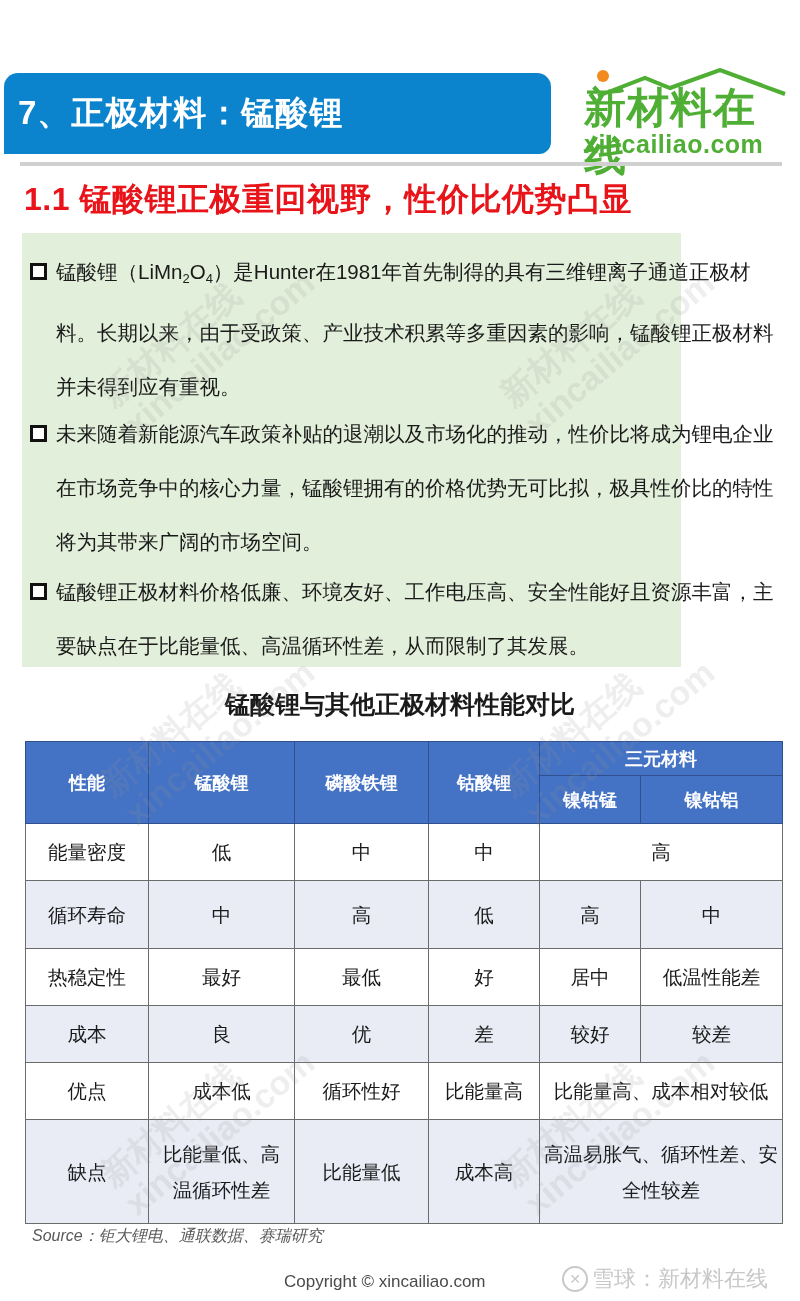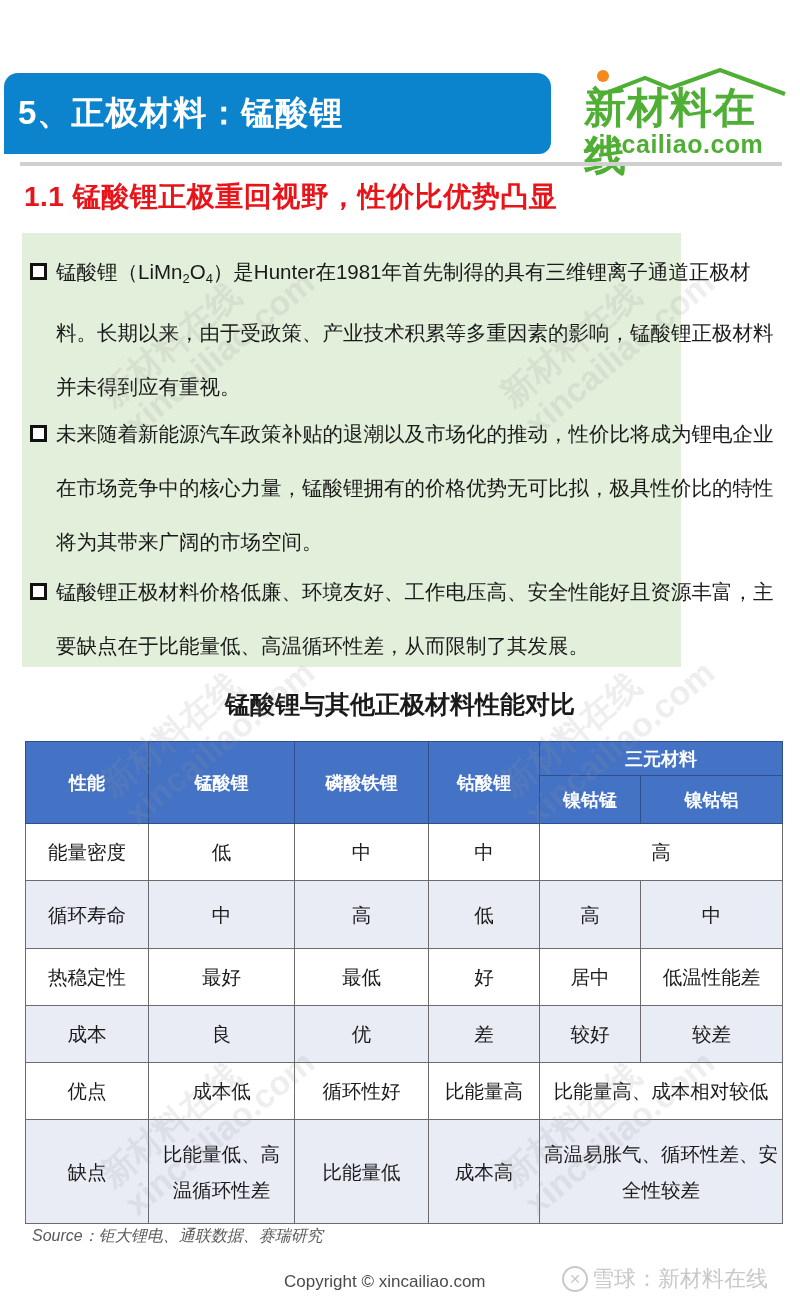--- a/index.html
+++ b/index.html
@@ -23,21 +23,21 @@
   }
   .logo .logo-en {
     position: absolute; left: 4px; top: 62px; font-size: 25px; font-weight: bold;
     color: #4fae34; line-height: 28px; letter-spacing: 0.5px;
   }
   .logo .roof { position: absolute; left: 10px; top: 0; }
 
   .rule { position: absolute; left: 20px; top: 162px; width: 762px; height: 4px; background: #d0d0d0; }
 
   .subtitle {
-    position: absolute; left: 24px; top: 178px; font-size: 28px; font-weight: bold;
+    position: absolute; left: 24px; top: 178px; font-size: 32px; font-weight: bold;
     color: #e8141a; letter-spacing: 0.5px;
   }
 
   .green-box {
     position: absolute; left: 22px; top: 233px; width: 659px; height: 434px;
     background: #e2efda;
   }
   .bullet {
     position: absolute; left: 8px; width: 745px; font-size: 20.5px; line-height: 54px;
     color: #1a1a1a;
@@ -88,21 +88,21 @@
 
   .watermark {
     position: absolute; color: rgba(150,150,150,0.16); font-weight: bold; font-size: 34px;
     transform: rotate(-40deg); pointer-events: none; white-space: nowrap; line-height: 38px;
   }
 </style>
 </head>
 <body>
 
 <div class="title-bar">
-  <span class="title">5、正极材料：锰酸锂</span>
+  <span class="title">7、正极材料：锰酸锂</span>
 </div>
 
 <div class="logo">
   <svg class="roof" width="200" height="30" viewBox="0 0 200 30">
     <circle cx="13" cy="8" r="6" fill="#f28a1e"></circle>
     <polyline points="8,28 55,10 80,20 130,2 195,26" fill="none" stroke="#4fae34" stroke-width="4"></polyline>
   </svg>
   <div class="logo-cn">新材料在线</div>
   <div class="logo-en">xincailiao.com</div>
 </div>

